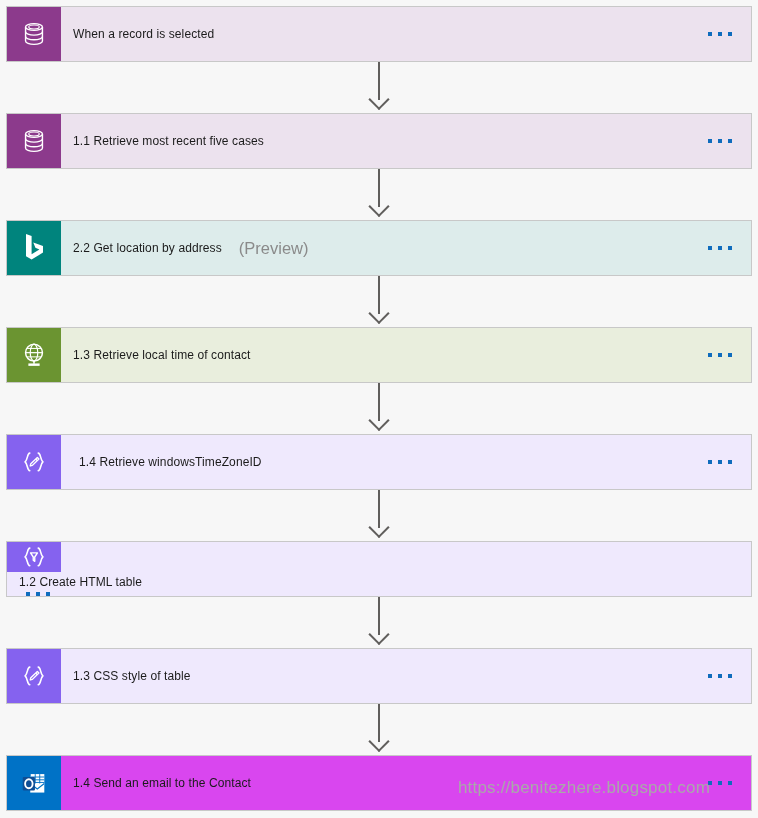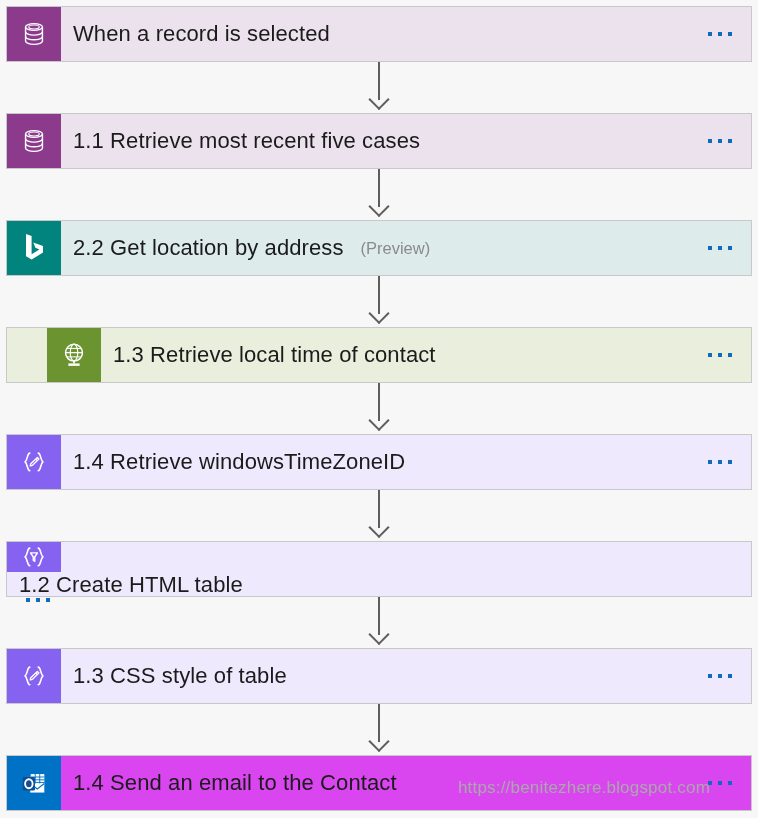--- a/index.html
+++ b/index.html
@@ -47,21 +47,21 @@
 
   .step-body {
     flex: 1 1 auto;
     display: flex;
     align-items: center;
     padding-left: 12px;
     min-width: 0;
   }
 
   .step-title {
-    font-size: 22px;
+    font-size: 12px;
     color: #1b1b1b;
     letter-spacing: 0.1px;
     white-space: nowrap;
   }
   .step-suffix {
     font-size: 16.5px;
     color: #8a8a8a;
     margin-left: 17px;
     white-space: nowrap;
   }
@@ -185,21 +185,21 @@
       <div class="step-menu">
         <i></i>
         <i></i>
         <i></i>
       </div>
     </div>
     <div class="connector">
       <div class="line"></div>
       <div class="head"></div>
     </div>
-    <div class="step" style="background: rgb(233, 238, 221); padding-left: 40px;">
+    <div class="step" style="background: rgb(233, 238, 221);">
       <div class="step-icon" style="background: rgb(107, 148, 49);">
         <svg width="30" height="30" viewBox="0 0 32 32" aria-hidden="true">
           <circle cx="16" cy="13.5" r="9" fill="none" stroke="#ffffff" stroke-width="1.6"></circle>
           <ellipse cx="16" cy="13.5" rx="4" ry="9" fill="none" stroke="#ffffff" stroke-width="1.3"></ellipse>
           <line x1="7" y1="13.5" x2="25" y2="13.5" stroke="#ffffff" stroke-width="1.3"></line>
           <line x1="8.4" y1="9" x2="23.6" y2="9" stroke="#ffffff" stroke-width="1.1"></line>
           <line x1="8.4" y1="18" x2="23.6" y2="18" stroke="#ffffff" stroke-width="1.1"></line>
           <line x1="16" y1="22.5" x2="16" y2="25.4" stroke="#ffffff" stroke-width="1.6"></line>
           <rect x="10" y="25" width="12" height="2.6" fill="#ffffff"></rect>
         </svg>
@@ -210,21 +210,21 @@
       <div class="step-menu">
         <i></i>
         <i></i>
         <i></i>
       </div>
     </div>
     <div class="connector">
       <div class="line"></div>
       <div class="head"></div>
     </div>
-    <div class="step" style="background: rgb(239, 233, 253);">
+    <div class="step" style="background: rgb(239, 233, 253); gap: 6px;">
       <div class="step-icon" style="background: rgb(133, 98, 239);">
         <svg width="30" height="30" viewBox="0 0 32 32" aria-hidden="true">
           <path d="M11.5 6.5 C8.6 6.9 9.6 12.6 6.6 15.9 C9.6 19.2 8.6 24.9 11.5 25.3" fill="none" stroke="#ffffff" stroke-width="1.7" stroke-linecap="round"></path>
           <path d="M20.5 6.5 C23.4 6.9 22.4 12.6 25.4 15.9 C22.4 19.2 23.4 24.9 20.5 25.3" fill="none" stroke="#ffffff" stroke-width="1.7" stroke-linecap="round"></path>
           <path d="M19.6 11.1 L21.2 12.7 L14.3 19.6 L12 20.2 L12.6 17.9 Z" fill="none" stroke="#ffffff" stroke-width="1.5" stroke-linejoin="round"></path>
           <line x1="17.9" y1="12.8" x2="19.5" y2="14.4" stroke="#ffffff" stroke-width="1.2"></line>
         </svg>
       </div>
       <div class="step-body">
         <span class="step-title">1.4 Retrieve windowsTimeZoneID</span>

